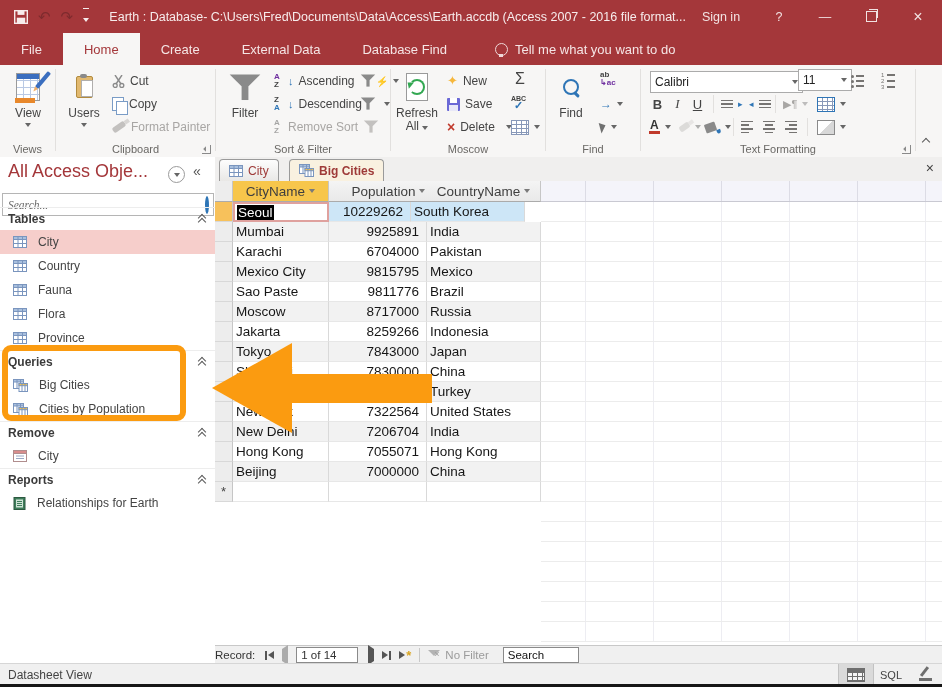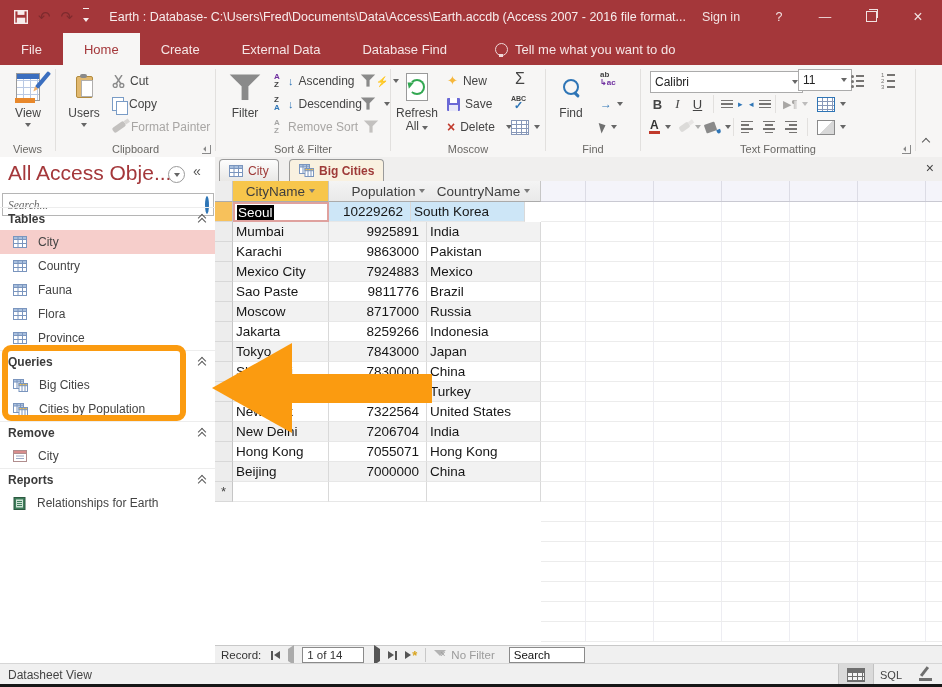--- a/index.html
+++ b/index.html
@@ -84,21 +84,21 @@
   .listic{display:inline-flex;flex-direction:column;gap:2px;}
   .listic .r{display:flex;align-items:center;gap:2px;}
   .listic .d{width:3px;height:3px;background:#767472;border-radius:50%;}
   .listic .n{font-size:6px;line-height:4px;color:#767472;width:4px;}
   .listic .l{width:8px;height:1.6px;background:#767472;}
   .bucket{width:11px;height:9px;background:#8A8A8A;transform:rotate(-20deg);border-radius:1px;position:relative;}
   .bucket:after{content:"";position:absolute;right:-3px;bottom:-4px;width:4px;height:4px;background:#2E75B6;border-radius:0 0 50% 50%;}
   .altrowic{width:16px;height:13px;border:1px solid #8A8A8A;background:linear-gradient(135deg,#fff 0 49%,#8A8A8A 49% 51%,#D8D8D8 51% 100%);}
   
   .navpane{left:0;top:157px;width:215px;height:506px;background:#fff;border-right:1px solid #C2C2C2;}
-  .navtitle{position:absolute;left:8px;top:4px;font-size:21px;color:#A4373A;white-space:nowrap;}
+  .navtitle{position:absolute;left:8px;top:4px;font-size:18px;color:#A4373A;white-space:nowrap;}
   .navdrop{position:absolute;left:168px;top:9px;width:15px;height:15px;border:1px solid #9A9A9A;border-radius:50%;display:flex;align-items:center;justify-content:center;}
   .navcoll{position:absolute;left:193px;top:6px;font-size:14px;color:#555;}
   .navsearch{position:absolute;left:2px;top:36px;width:210px;height:21px;border:1px solid #B5B5B5;background:#fff;display:flex;align-items:center;}
   .navsearch .ph{font-style:italic;color:#6A6A6A;font-size:11.5px;padding-left:5px;font-family:"Liberation Serif",serif;}
   .navsearch .magwrap{margin-left:auto;margin-right:4px;}
   .navsections{position:absolute;left:0;top:50px;width:215px;}
   .nsheader{height:22px;display:flex;align-items:center;padding:0 8px;font-weight:bold;color:#3B3B3B;font-size:12px;border-top:1px solid #EDEDED;}
   .nsheader .chev2{margin-left:auto;}
   .nsitem{height:24px;display:flex;align-items:center;padding-left:13px;gap:11px;font-size:12px;color:#444;}
   .nsitem.sel{background:#F6CECB;}
@@ -701,27 +701,27 @@
         </div>
         <div class="drow alt">
           <div class="dsel"></div>
           <div class="dcell" style="width:96px">Mumbai</div>
           <div class="dcell num" style="width:98px">9925891</div>
           <div class="dcell" style="width:114px">India</div>
         </div>
         <div class="drow">
           <div class="dsel"></div>
           <div class="dcell" style="width:96px">Karachi</div>
-          <div class="dcell num" style="width:98px">9863000</div>
+          <div class="dcell num" style="width:98px">6704000</div>
           <div class="dcell" style="width:114px">Pakistan</div>
         </div>
         <div class="drow alt">
           <div class="dsel"></div>
           <div class="dcell" style="width:96px">Mexico City</div>
-          <div class="dcell num" style="width:98px">7924883</div>
+          <div class="dcell num" style="width:98px">9815795</div>
           <div class="dcell" style="width:114px">Mexico</div>
         </div>
         <div class="drow">
           <div class="dsel"></div>
           <div class="dcell" style="width:96px">Sao Paste</div>
           <div class="dcell num" style="width:98px">9811776</div>
           <div class="dcell" style="width:114px">Brazil</div>
         </div>
         <div class="drow alt">
           <div class="dsel"></div>
@@ -779,21 +779,21 @@
         </div>
         <div class="drow">
           <div class="dsel">*</div>
           <div class="dcell" style="width:96px"></div>
           <div class="dcell num" style="width:98px"></div>
           <div class="dcell" style="width:114px"></div>
         </div>
       </div>
 
     <div class="recbar">
-      <span style="margin-left:6px">Record:</span>
+      <span style="margin-left:0">Record:</span>
       <span style="margin-left:10px;display:flex;gap:1px">
           <span class="vbar"></span>
           <span class="tri-l"></span>
         </span>
       <span style="margin-left:8px"><span class="tri-l dim"></span></span>
       <span class="recbox" style="margin-left:8px">1 of 14</span>
       <span style="margin-left:10px"><span class="tri-r"></span></span>
       <span style="margin-left:8px;display:flex;gap:1px">
           <span class="tri-r"></span>
           <span class="vbar"></span>

